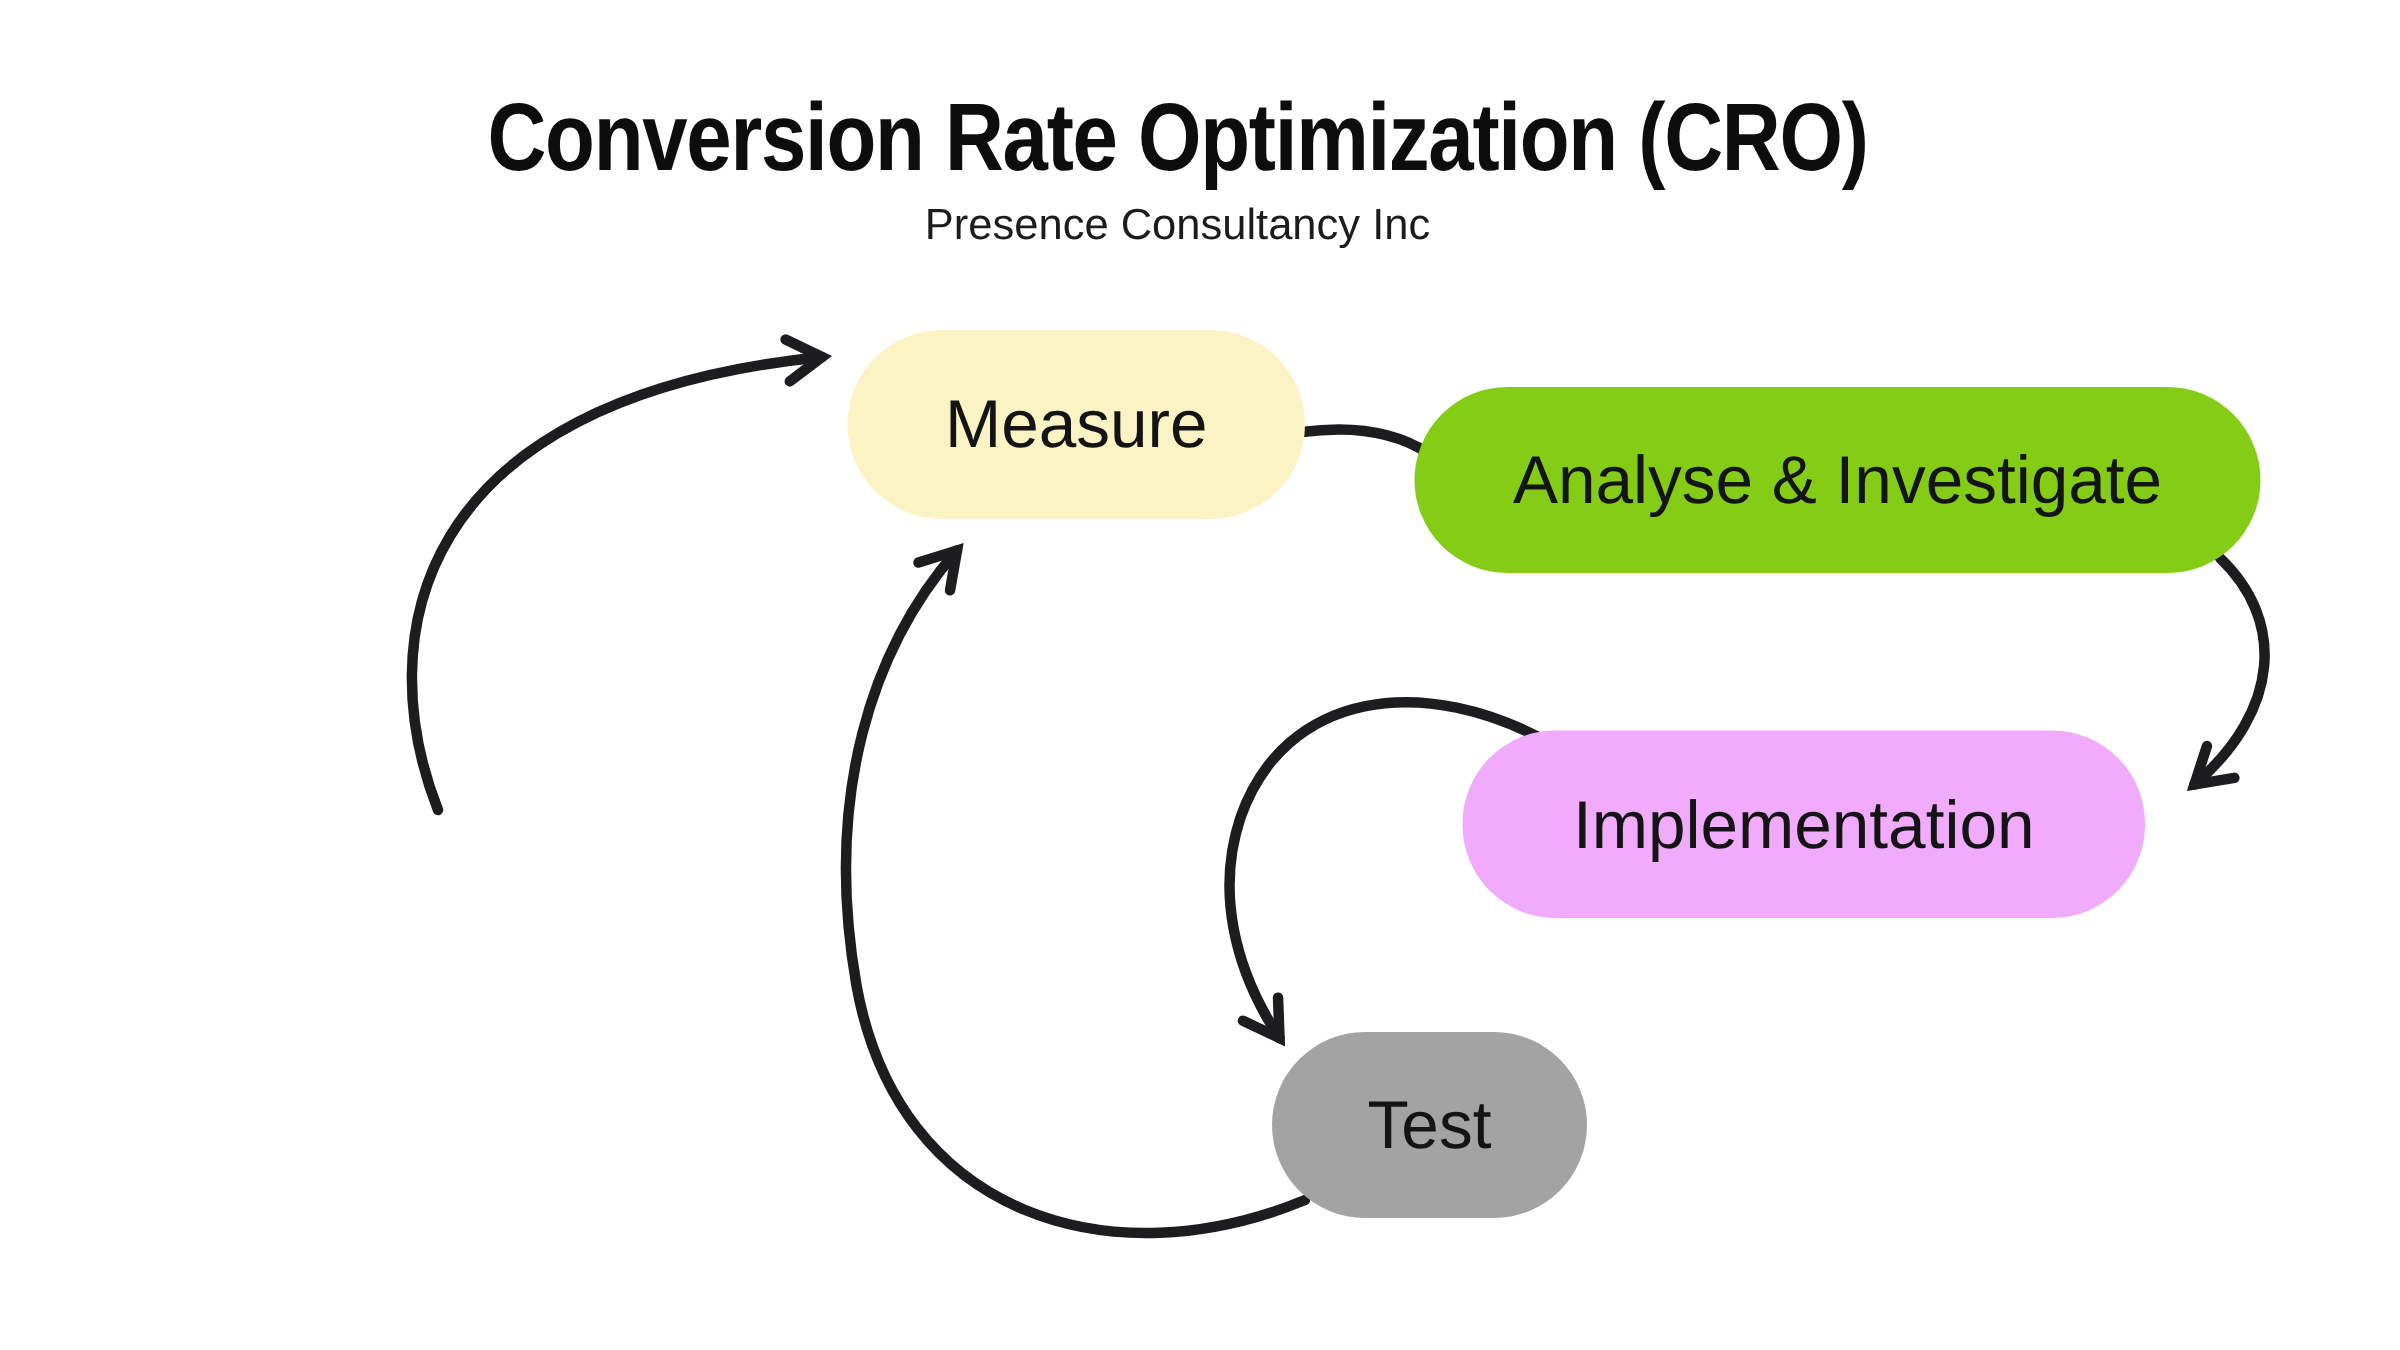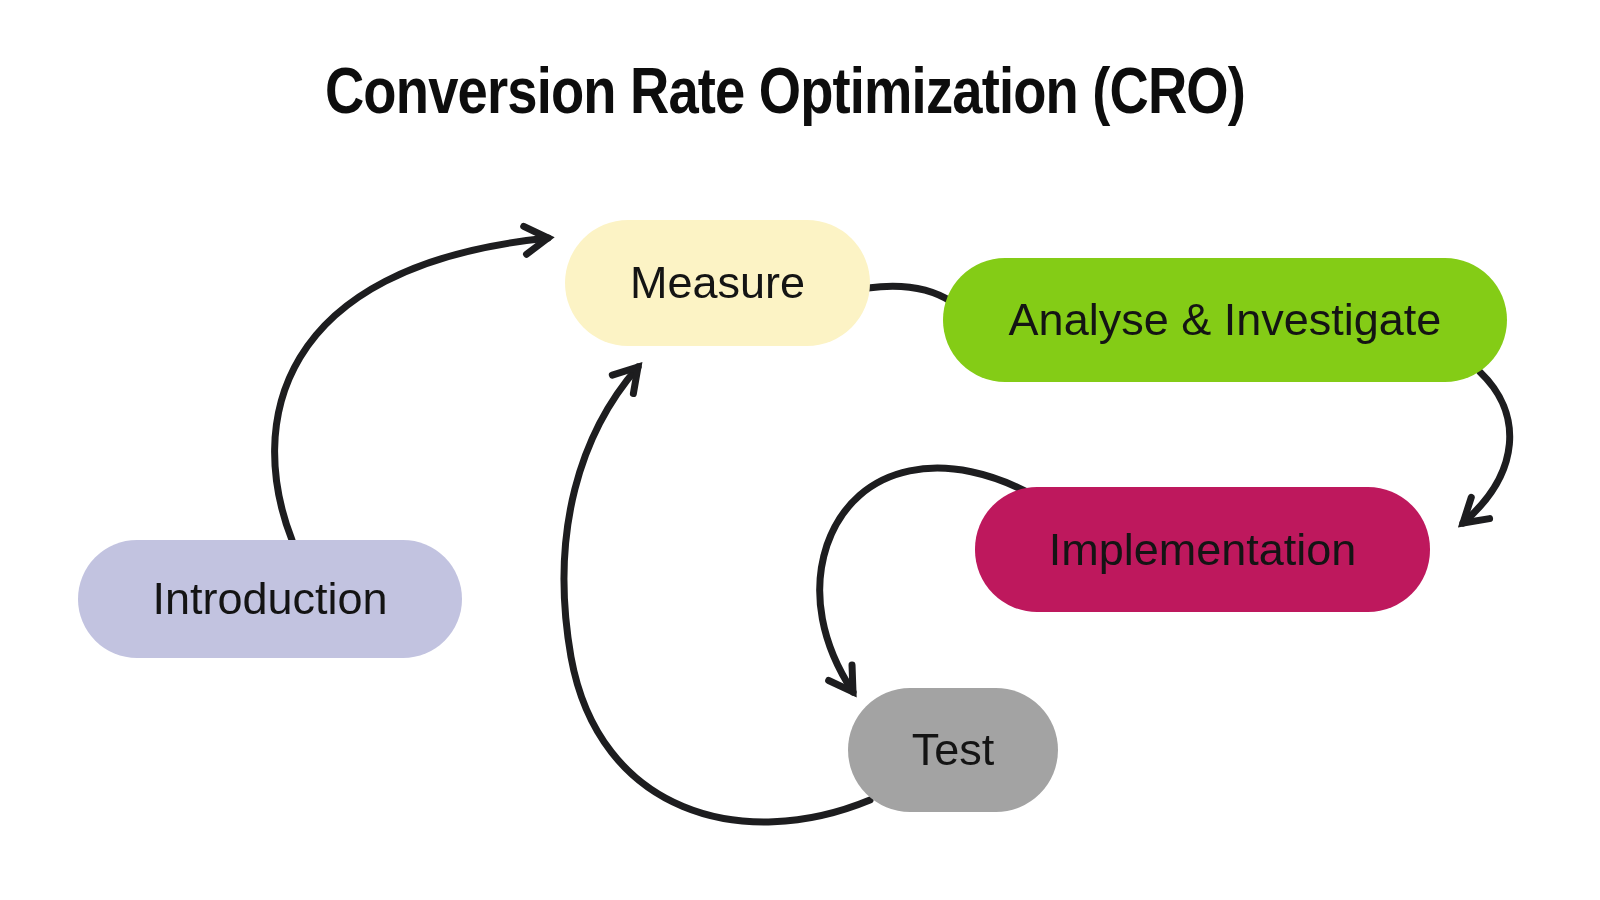--- a/index.html
+++ b/index.html
@@ -42,53 +42,51 @@
   .node-implementation{ left: 975px; top: 487px; width: 455px; height: 125px; border-radius: 62px; }
   .node-test          { left: 848px; top: 688px; width: 210px; height: 124px; border-radius: 62px; }
 </style>
 </head>
 <body>
 
 <div class="canvas">
 
   <div class="header">
     <h1 class="title">Conversion Rate Optimization (CRO)</h1>
+    <p class="subtitle">Presence Consultancy Inc</p>
   </div>
 
   <svg class="edges" viewBox="0 0 1600 900" xmlns="http://www.w3.org/2000/svg" aria-hidden="true">
     <defs>
       <marker id="open-arrow" markerUnits="userSpaceOnUse" markerWidth="40" markerHeight="40" viewBox="0 0 40 40" refX="30" refY="20" orient="auto">
         <path d="M7 6 L30 20 L7 34" fill="none" stroke="#1d1d1f" stroke-width="7" stroke-linecap="round" stroke-linejoin="miter"></path>
       </marker>
     </defs>
 
     <path class="edge" d="M 292 540 C 248 428 272 266 548 238" marker-end="url(#open-arrow)"></path>
 
     <path class="edge" d="M 868 288 C 905 283 932 289 952 302"></path>
 
     <path class="edge" d="M 1480 372 C 1523 413 1521 473 1463 523" marker-end="url(#open-arrow)"></path>
 
     <path class="edge" d="M 1038 498 C 948 446 856 462 827 545 C 811 593 822 645 853 692" marker-end="url(#open-arrow)"></path>
 
     <path class="edge" d="M 870 800 C 742 853 599 812 571 657 C 549 531 581 432 638 367" marker-end="url(#open-arrow)"></path>
   </svg>
 
-  <div class="node node-introduction" style="background-color: rgb(194, 195, 224);">
-    <span>Introduction</span>
-  </div>
 
   <div class="node node-measure" style="background-color: rgb(252, 243, 197);">
     <span>Measure</span>
   </div>
 
   <div class="node node-analyse" style="background-color: #84cc16;">
     <span>Analyse &amp; Investigate</span>
   </div>
 
-  <div class="node node-implementation" style="background-color: #be185d;">
+  <div class="node node-implementation" style="background-color: #f0abfc;">
     <span>Implementation</span>
   </div>
 
   <div class="node node-test" style="background-color: #a3a3a3;">
     <span>Test</span>
   </div>
 
 </div>
 
 </body></html>

